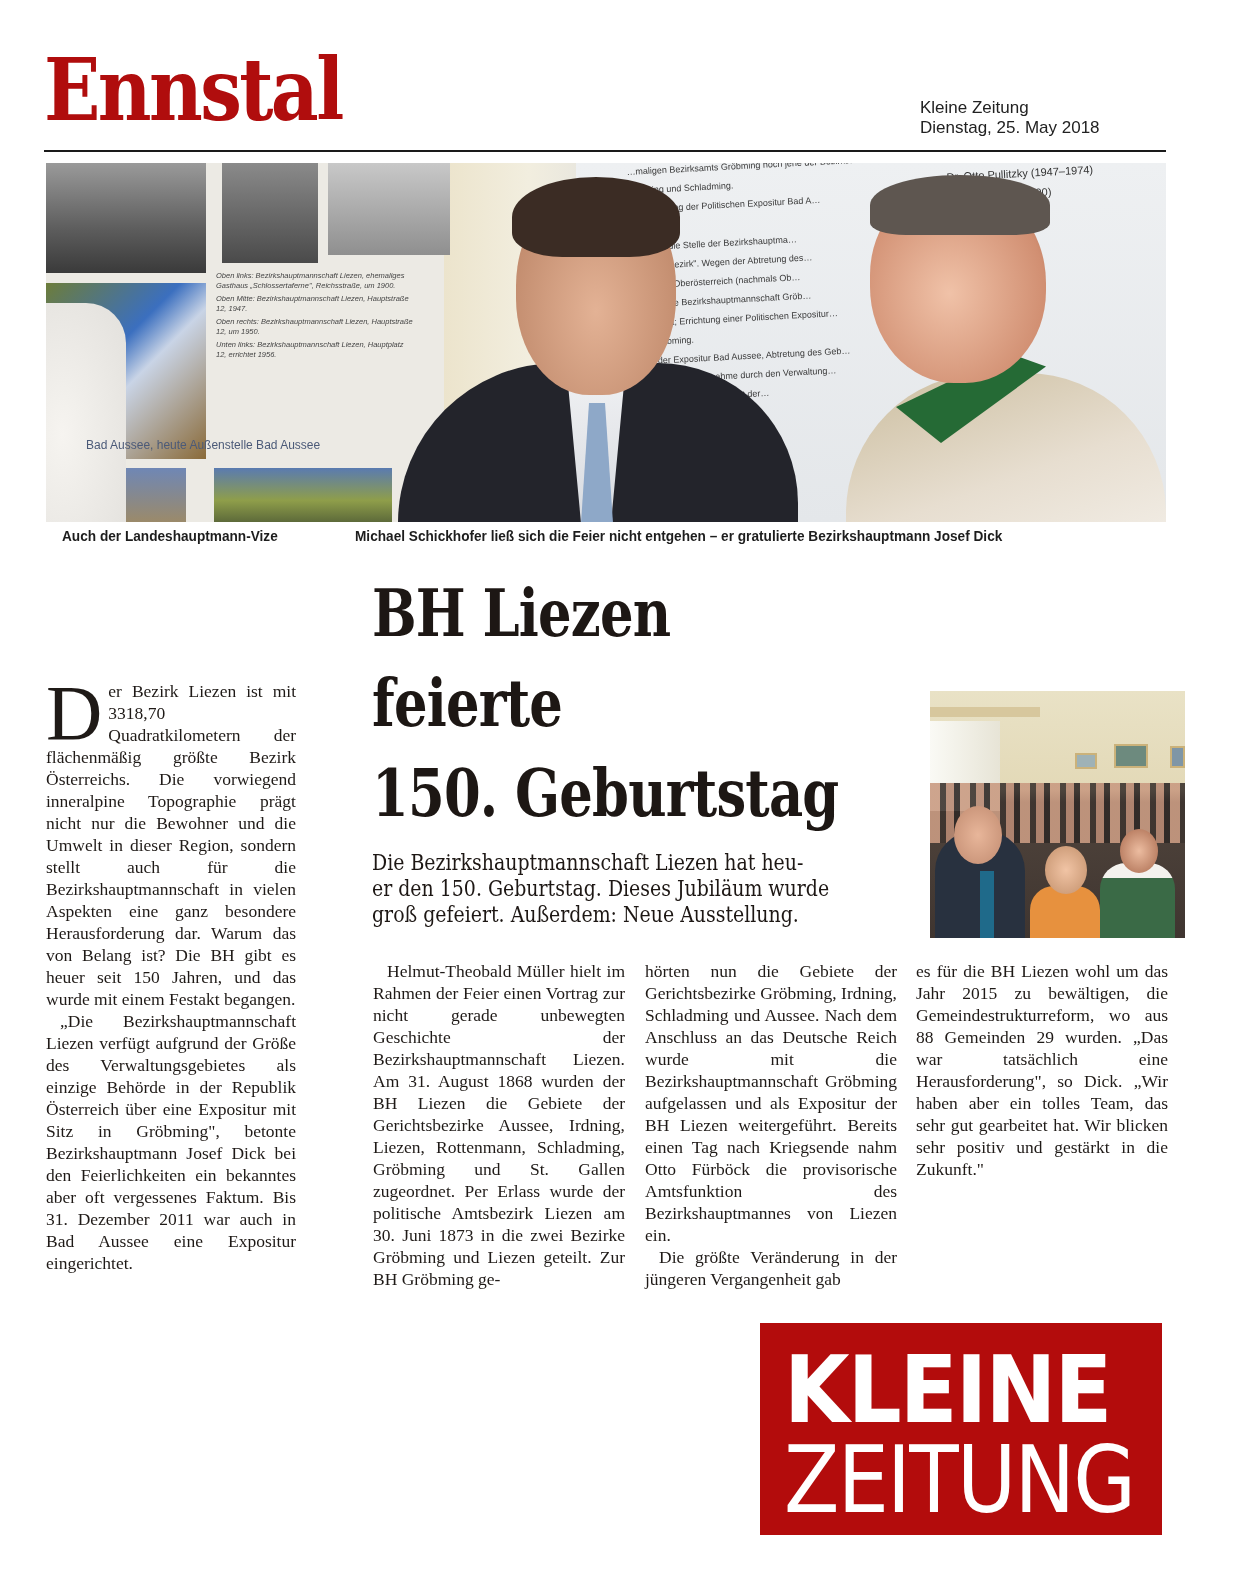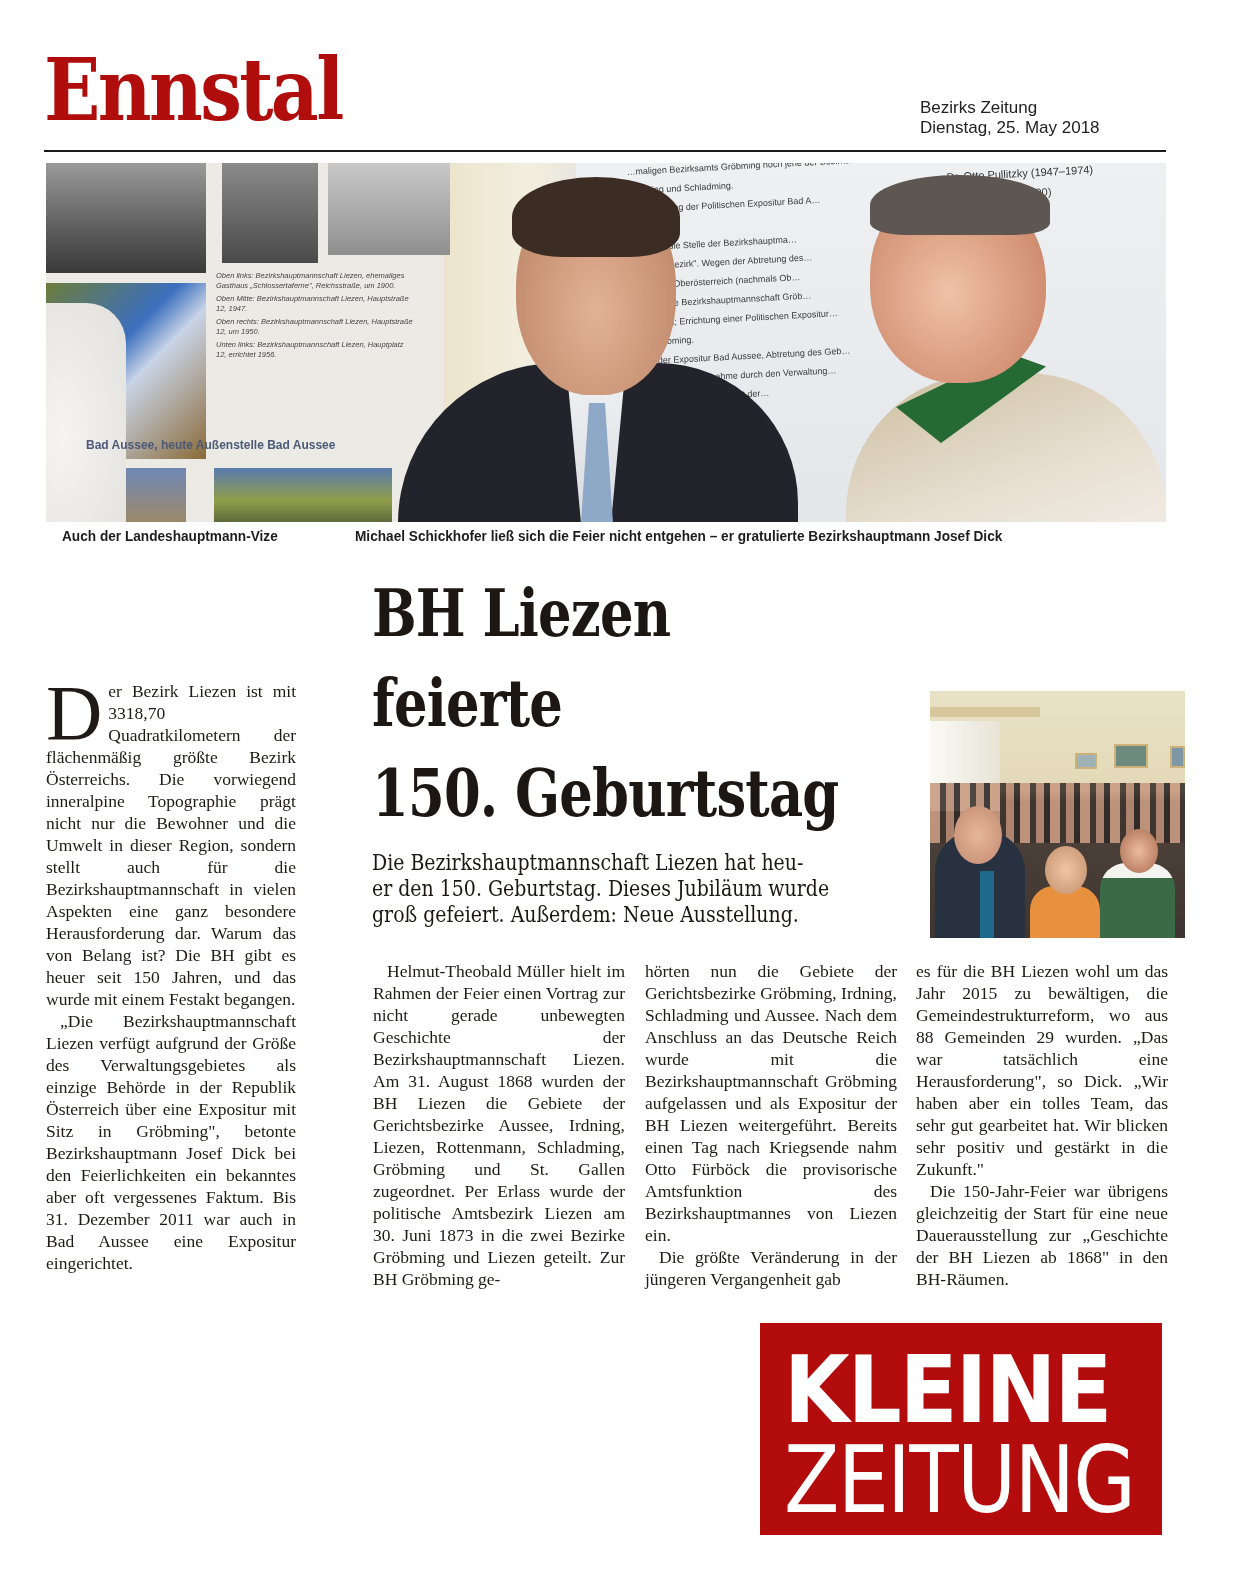--- a/index.html
+++ b/index.html
@@ -49,21 +49,21 @@
     .mp-white-figure { left: 0; top: 140px; width: 80px; height: 219px; background: radial-gradient(ellipse at 20% 60%,#f6f4f0,#e2e0dc); border-radius: 0 40px 0 0; }
     .mp-exhibit-caption {
       left: 170px; top: 108px; width: 200px;
       font-family: "Liberation Sans", sans-serif;
       font-size: 7.5px; line-height: 10px; color: #444; font-style: italic;
     }
     .mp-exhibit-caption p { margin-bottom: 3px; }
     .mp-exhibit-heading {
       left: 40px; top: 275px;
       font-family: "Liberation Sans", sans-serif;
-      font-weight: bold; font-size: 12px; color: #4b5a78;
+      font-weight: normal; font-size: 12px; color: #4b5a78;
     }
     .mp-timeline {
       left: 580px; top: 0; width: 400px;
       font-family: "Liberation Sans", sans-serif;
       font-size: 9px; line-height: 19px; color: #3a3a3a;
       transform: rotate(-3deg); transform-origin: left top;
     }
     .mp-dates {
       left: 900px; top: 4px; width: 220px;
       font-family: "Liberation Sans", sans-serif;
@@ -195,21 +195,21 @@
       transform: scaleX(0.88);
       transform-origin: left top;
       white-space: nowrap;
     }
   </style>
 </head>
 <body>
 
 <div class="abs section-title">Ennstal</div>
 <div class="abs masthead-info">
-  <div>Bezirks Zeitung</div>
+  <div>Kleine Zeitung</div>
   <div>Dienstag, 25. May 2018</div>
 </div>
 <div class="abs header-rule"></div>
 
 <div class="abs main-photo">
   <div class="abs mp-left-wall"></div>
   <div class="abs mp-pillar"></div>
   <div class="abs mp-right-wall"></div>
   <div class="abs mp-bw1"></div>
   <div class="abs mp-bw2"></div>
@@ -305,19 +305,18 @@
   <div class="abs cp-man-head"></div>
   <div class="abs cp-tie"></div>
   <div class="abs cp-woman-orange"></div>
   <div class="abs cp-woman-orange-head"></div>
   <div class="abs cp-dirndl"></div>
   <div class="abs cp-dirndl-head"></div>
 </div>
 
 <div class="abs col col-4">
   <p>es für die BH Liezen wohl um das Jahr 2015 zu bewältigen, die Gemeindestrukturreform, wo aus 88 Gemeinden 29 wurden. „Das war tatsächlich eine Herausforderung", so Dick. „Wir haben aber ein tolles Team, das sehr gut gearbeitet hat. Wir blicken sehr positiv und gestärkt in die Zukunft."</p>
-  <p>Die 150-Jahr-Feier war übrigens gleichzeitig der Start für eine neue Dauerausstellung zur „Geschichte der BH Liezen ab 1868" in den BH-Räumen.</p>
 </div>
 
 <div class="abs logo">
   <div class="abs logo-line1">KLEINE</div>
   <div class="abs logo-line2">ZEITUNG</div>
 </div>
 
 </body></html>

